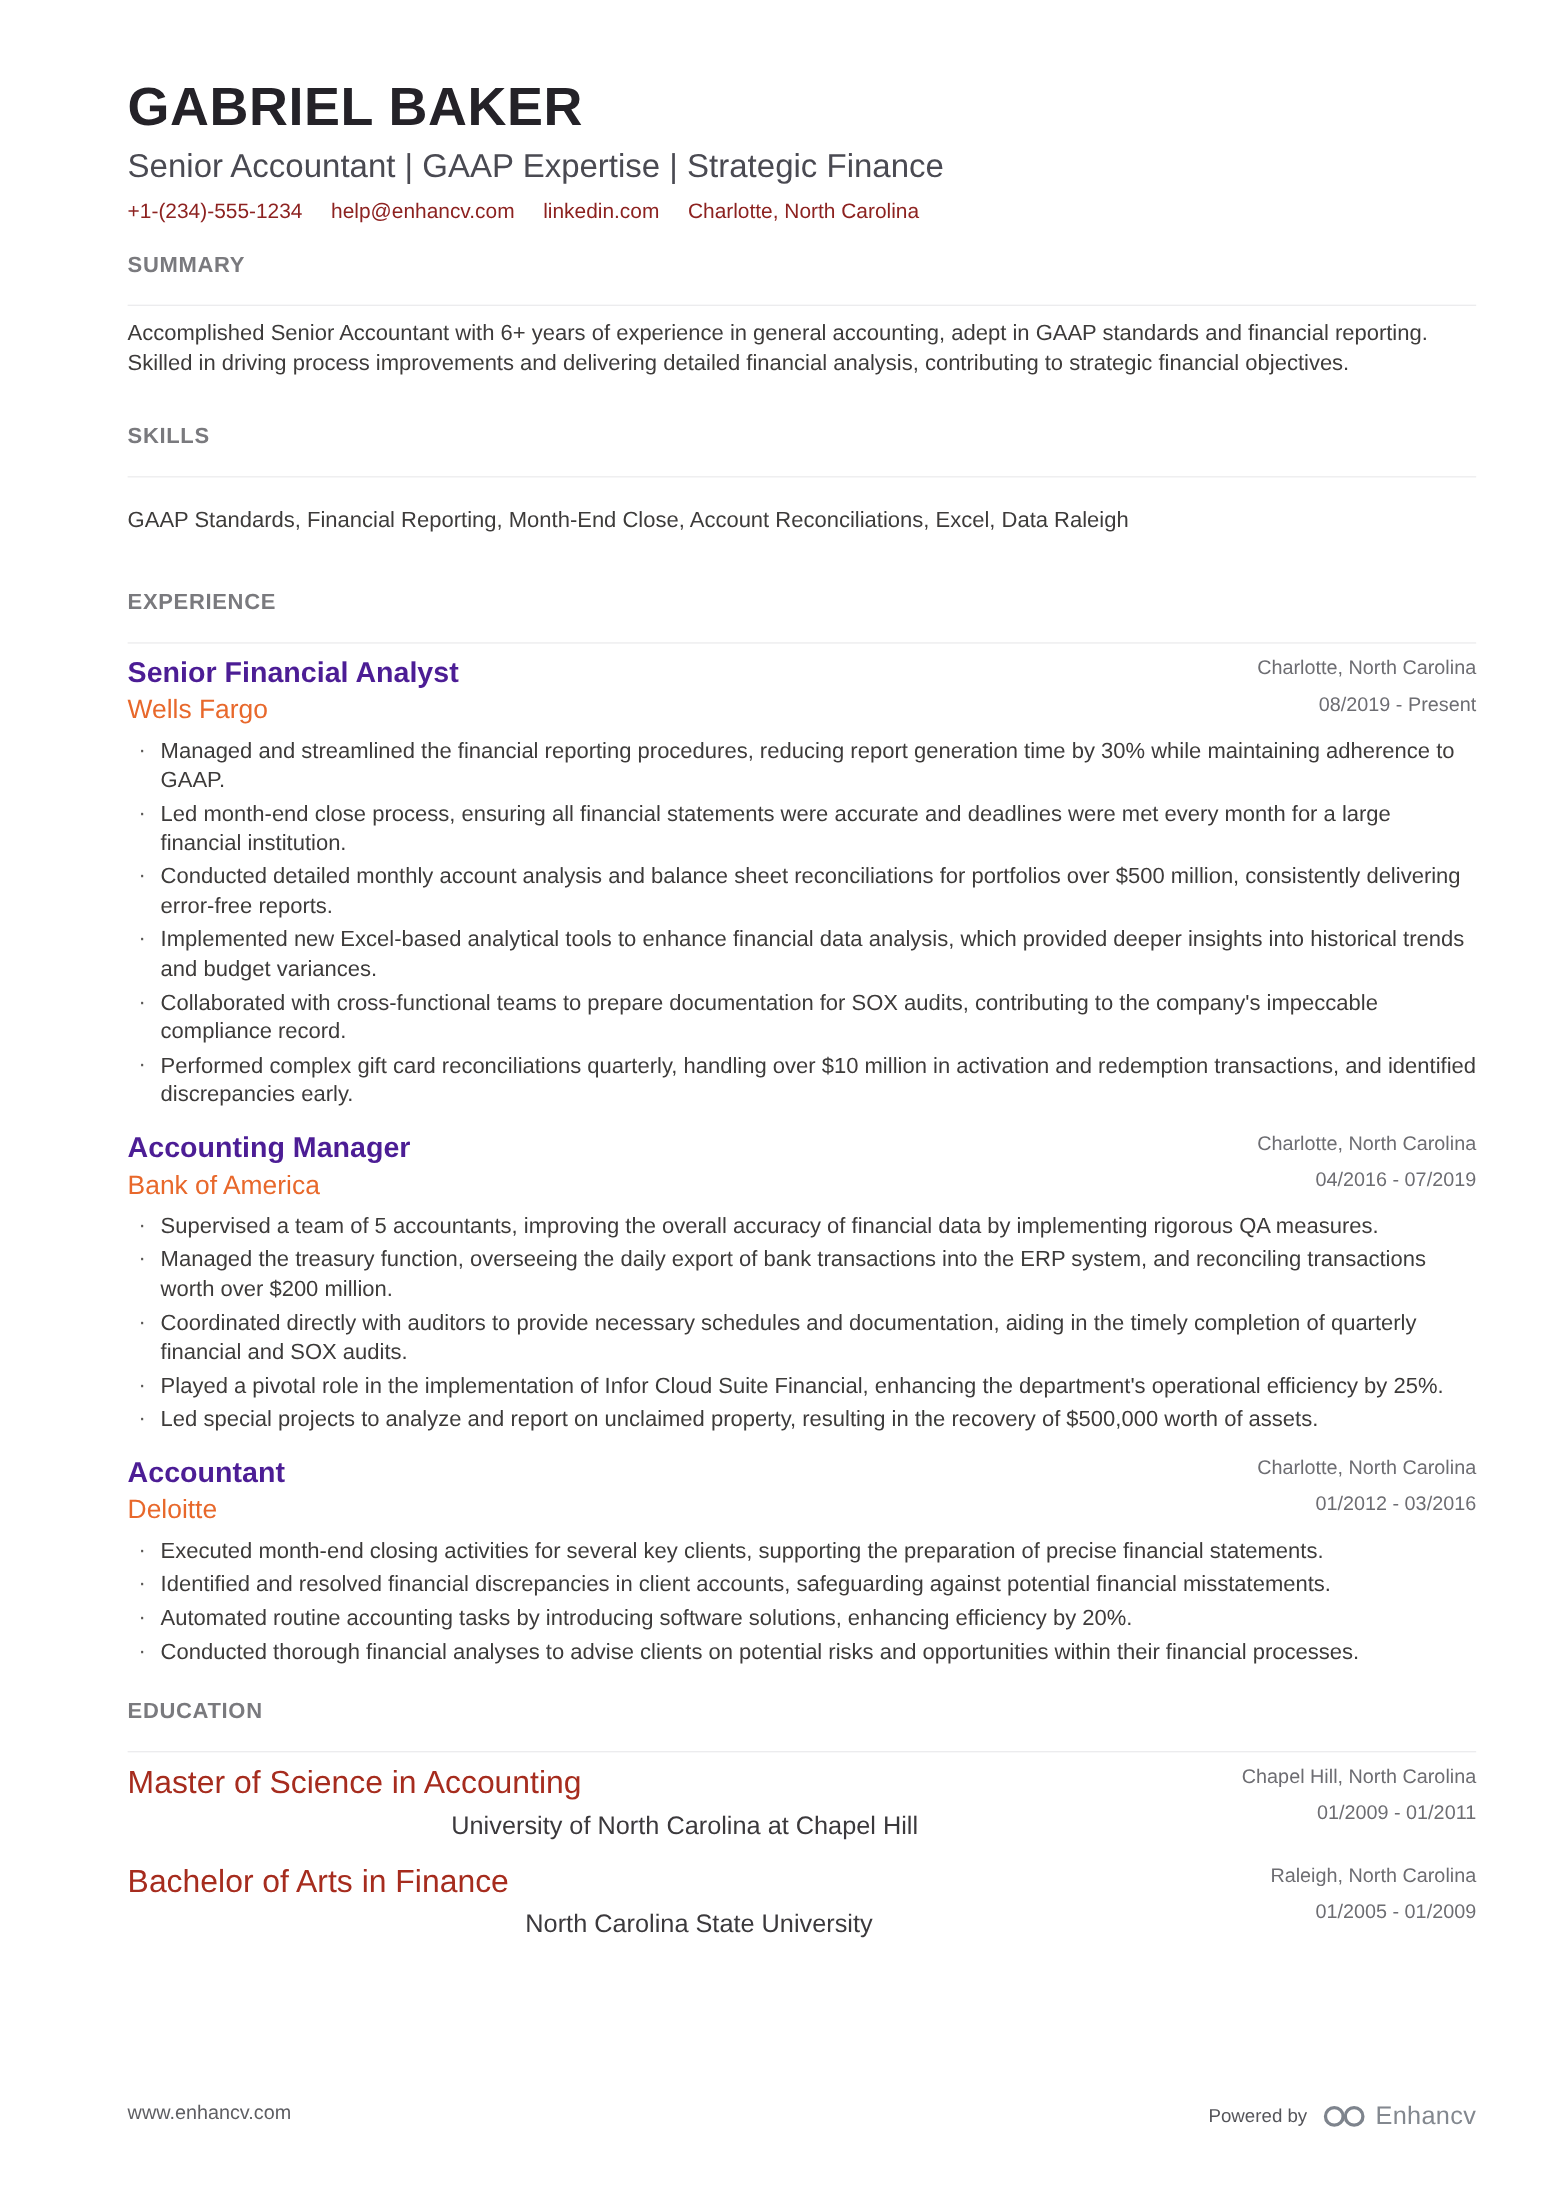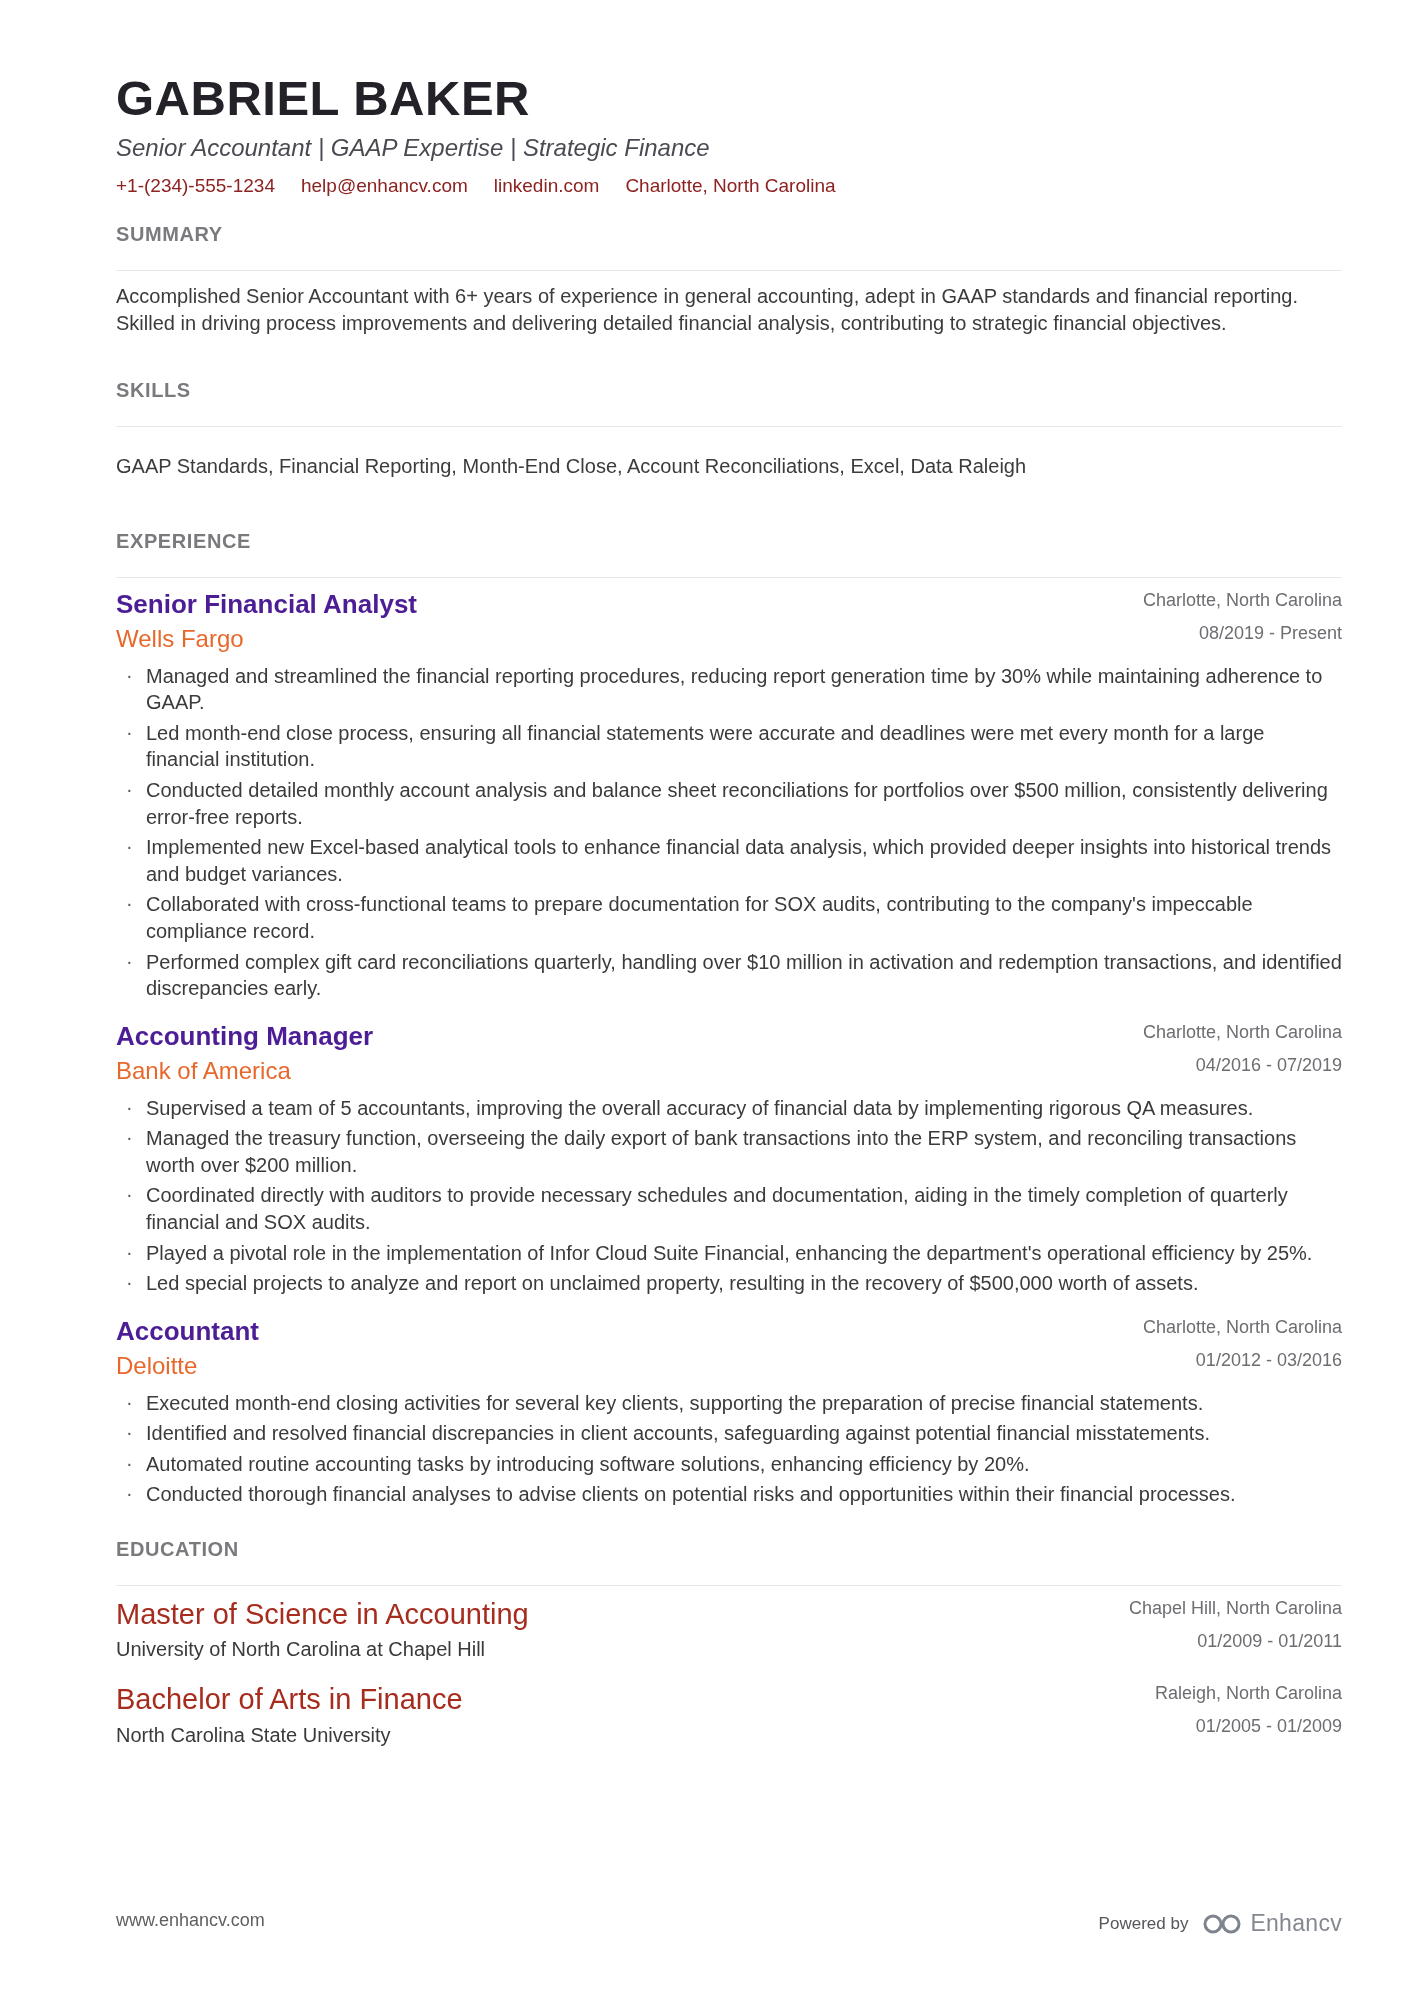--- a/index.html
+++ b/index.html
@@ -19,25 +19,24 @@
   
   .candidate-name {
     font-size:49px;
     font-weight:800;
     color:#242228;
     letter-spacing:0.5px;
     line-height:1.1;
   }
   .headline {
     margin-top:8px;
-    font-size:24px;
+    font-size:30px;
     font-weight:400;
     color:#4a4a52;
     line-height:1.2;
-    font-style:italic;
   }
   .contact-row {
     margin-top:12px;
     display:flex;
     flex-wrap:wrap;
     gap:26px;
     font-size:19px;
     color:#8d2220;
   }
 
@@ -102,23 +101,24 @@
   
   .edu { margin-top:22px; }
   .edu:first-of-type { margin-top:6px; }
   .edu-degree {
     font-size:29px;
     font-weight:400;
     color:#a62c1e;
     line-height:1.15;
   }
   .edu-school {
-    font-size:20px;
+    font-size:23px;
     color:#3b393c;
     margin-top:7px;
+    text-align:center;
   }
 
   
   .footer {
     position:absolute;
     left:92px;
     right:92px;
     bottom:58px;
     display:flex;
     justify-content:space-between;

